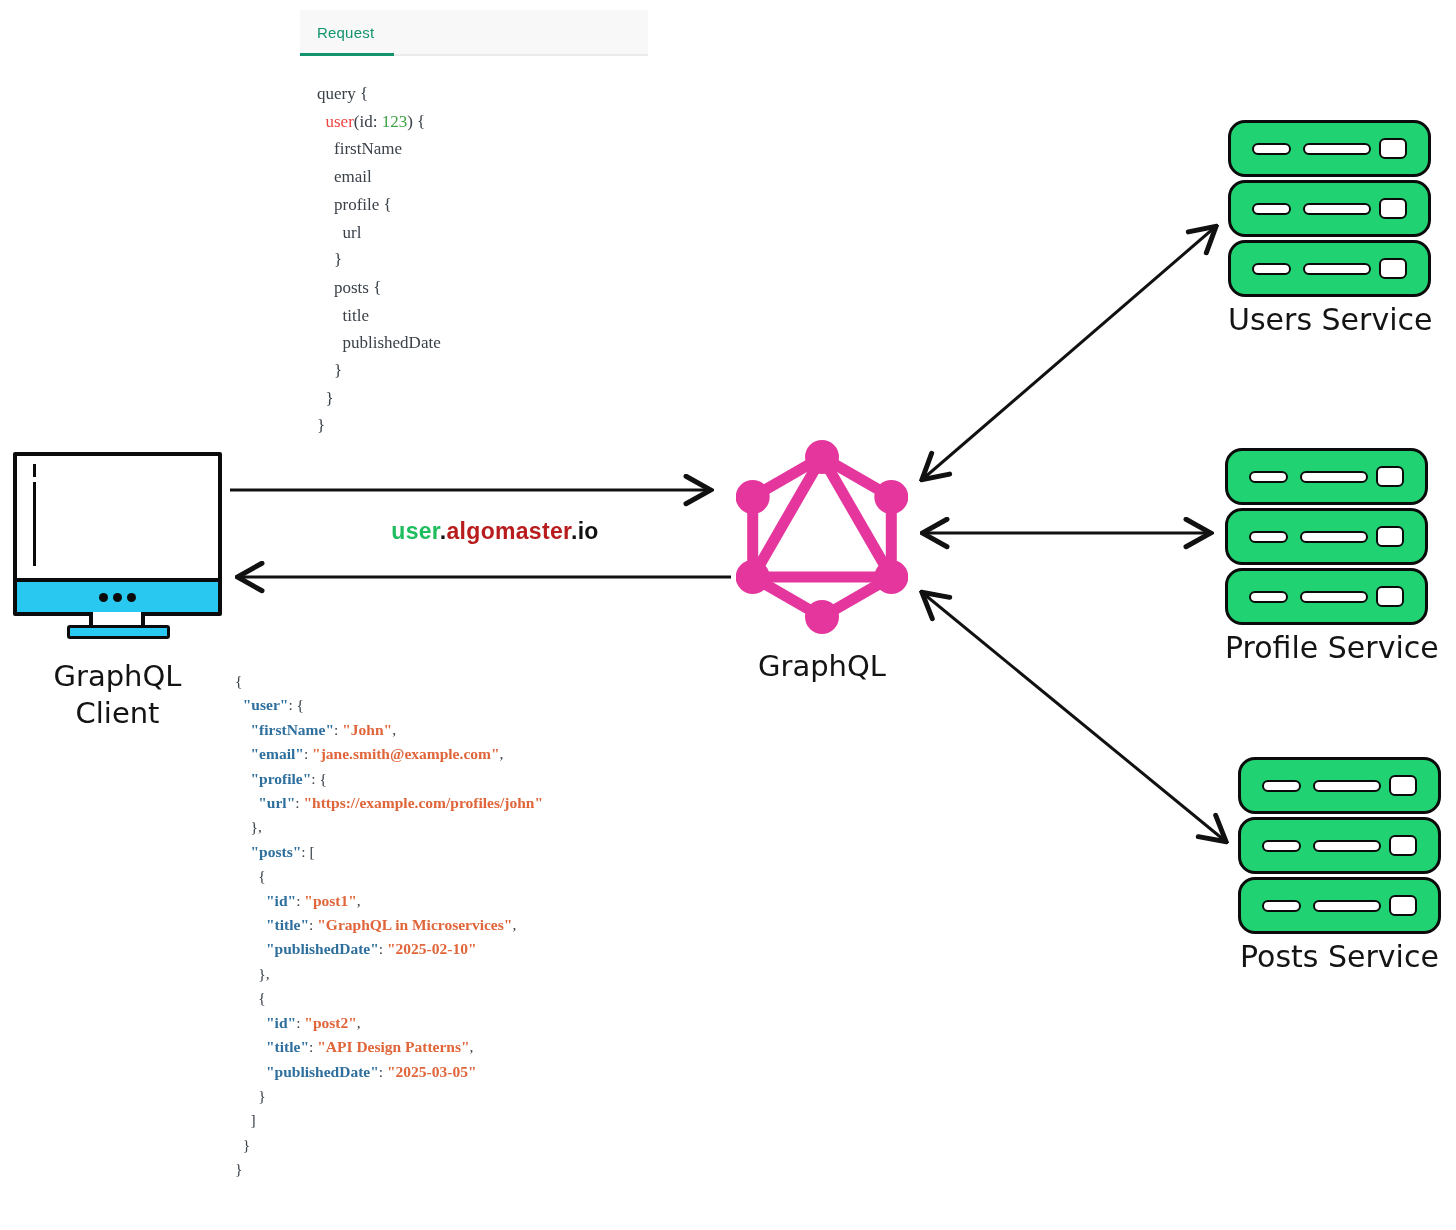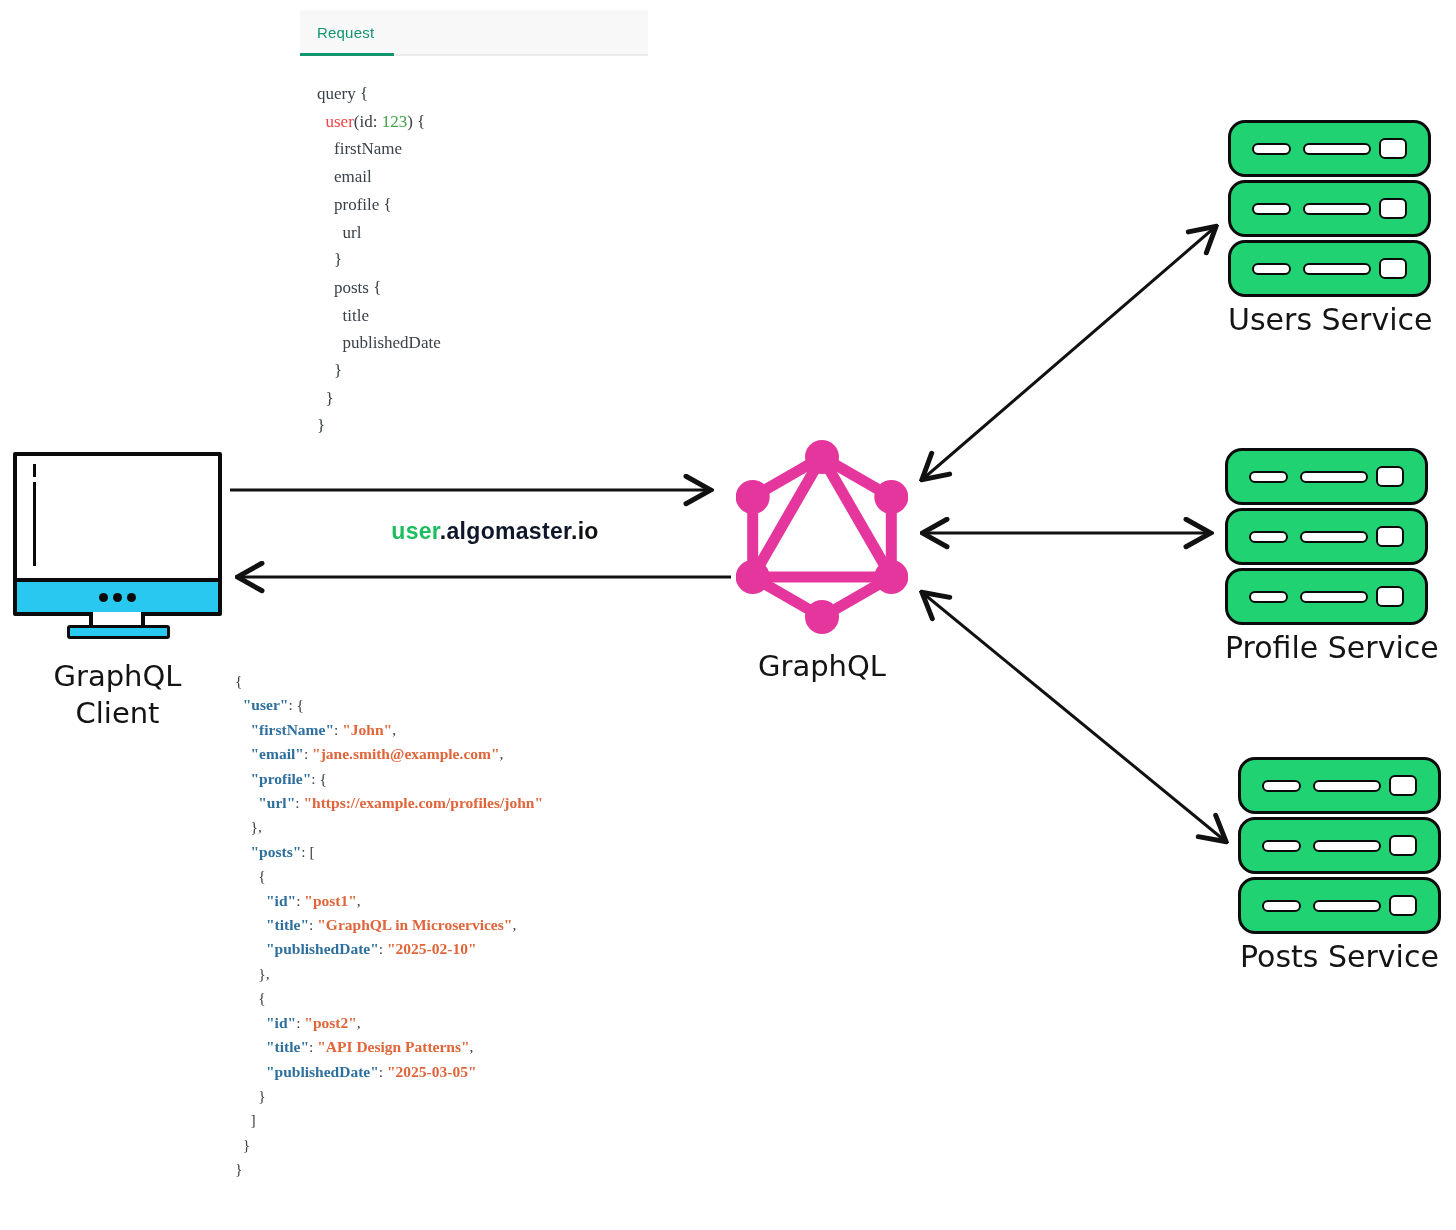--- a/index.html
+++ b/index.html
@@ -47,21 +47,21 @@
 
   .hand-label{position:absolute;text-align:center;color:#141414;
     font-family:"DejaVu Sans", sans-serif;font-size:29px;line-height:37px;}
   #client-label{left:-20px;top:658px;width:275px;}
   #server-label{left:722px;top:648px;width:200px;}
 
   
   #domain-label{position:absolute;left:330px;top:518px;width:330px;text-align:center;
     font-size:23px;font-weight:bold;letter-spacing:.3px;color:#111;}
   .dom-green{color:#1ebd5e;}
-  .dom-blue{color:#0f172a;}
+  .dom-blue{color:#b91c1c;}
 
   
   .server-stack{position:absolute;}
   .server-unit{box-sizing:border-box;width:203px;height:57px;margin-bottom:3px;
     background:#21d272;border:3.5px solid #0b0b0b;border-radius:17px;
     display:flex;align-items:center;padding:0 21px;}
   .pill{box-sizing:border-box;height:12px;background:#ffffff;border:2.5px solid #0b0b0b;border-radius:7px;}
   .pill-short{width:39px;}
   .pill-long{width:68px;margin-left:12px;}
   .unit-square{box-sizing:border-box;width:28px;height:21px;margin-left:auto;background:#ffffff;

